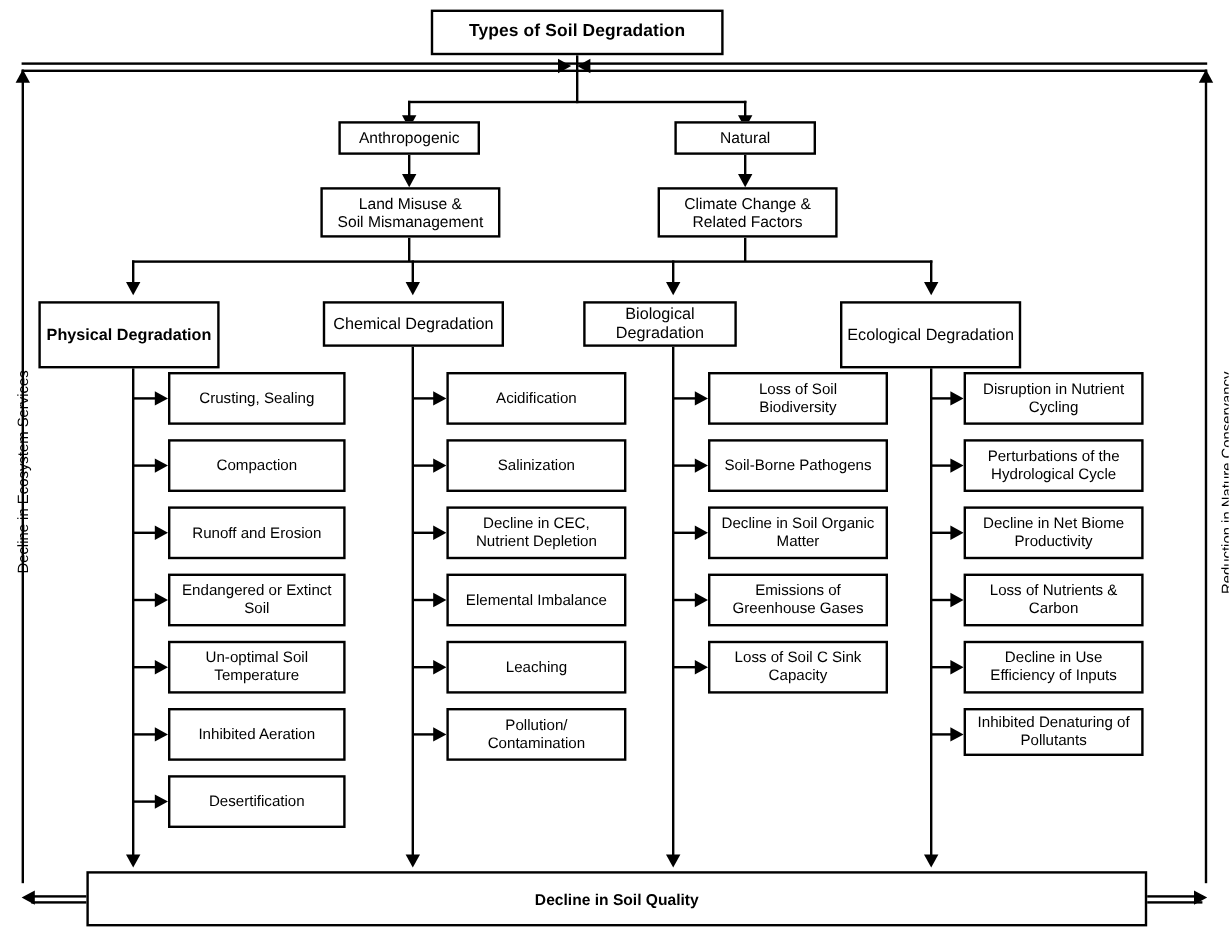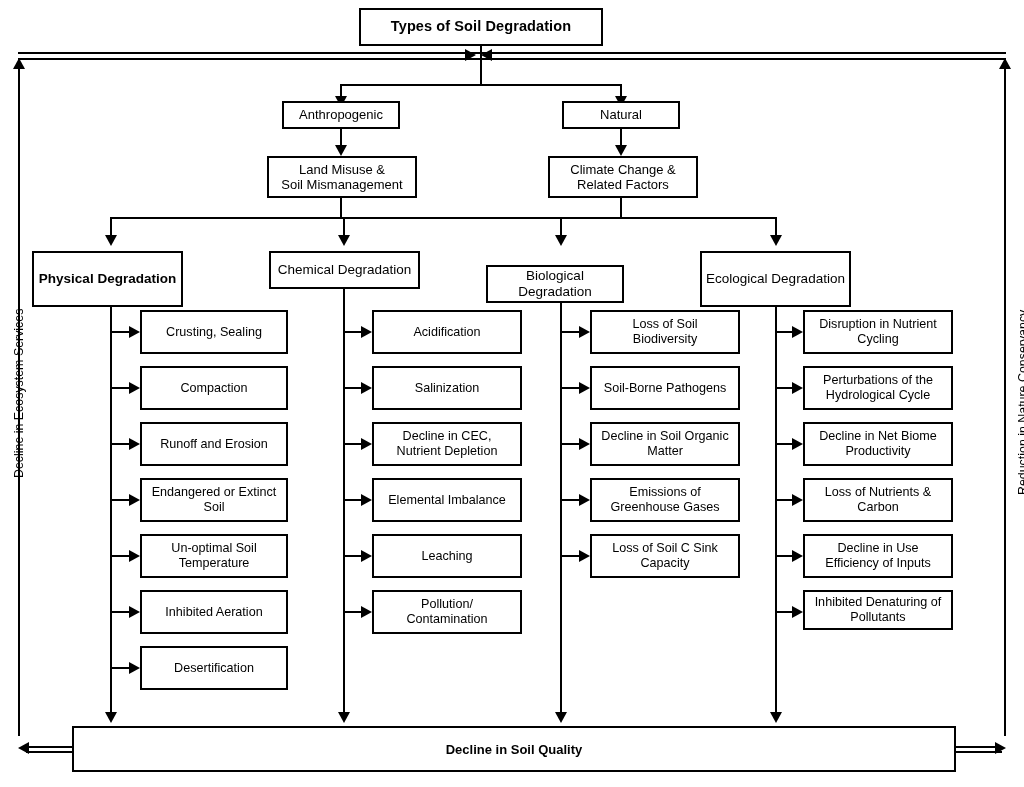--- a/index.html
+++ b/index.html
@@ -164,21 +164,21 @@
 
   <div class="ln lnv" style="left:775px; top:217px; width:2px; height:20px;"></div>
   <div class="arrow ar-down" style="left:770px; top:235px;"></div>
 
   <div class="box box-cat" style="left:32px; top:251px; width:151px; height:56px;font-weight:bold;">
     <span>Physical Degradation</span>
   </div>
   <div class="box box-cat" style="left:269px; top:251px; width:151px; height:38px;">
     <span>Chemical Degradation</span>
   </div>
-  <div class="box box-cat" style="left:486px; top:265px; width:138px; height:38px;">
+  <div class="box box-cat" style="left:486px; top:251px; width:128px; height:38px;">
     <span>Biological Degradation</span>
   </div>
   <div class="box box-cat" style="left:700px; top:251px; width:151px; height:56px;">
     <span>Ecological Degradation</span>
   </div>
 
   <div class="ln lnv" style="left:110px; top:289px; width:2px; height:425px;"></div>
   <div class="arrow ar-down" style="left:105px; top:712px;"></div>
 
   <div class="ln lnv" style="left:343px; top:289px; width:2px; height:425px;"></div>

